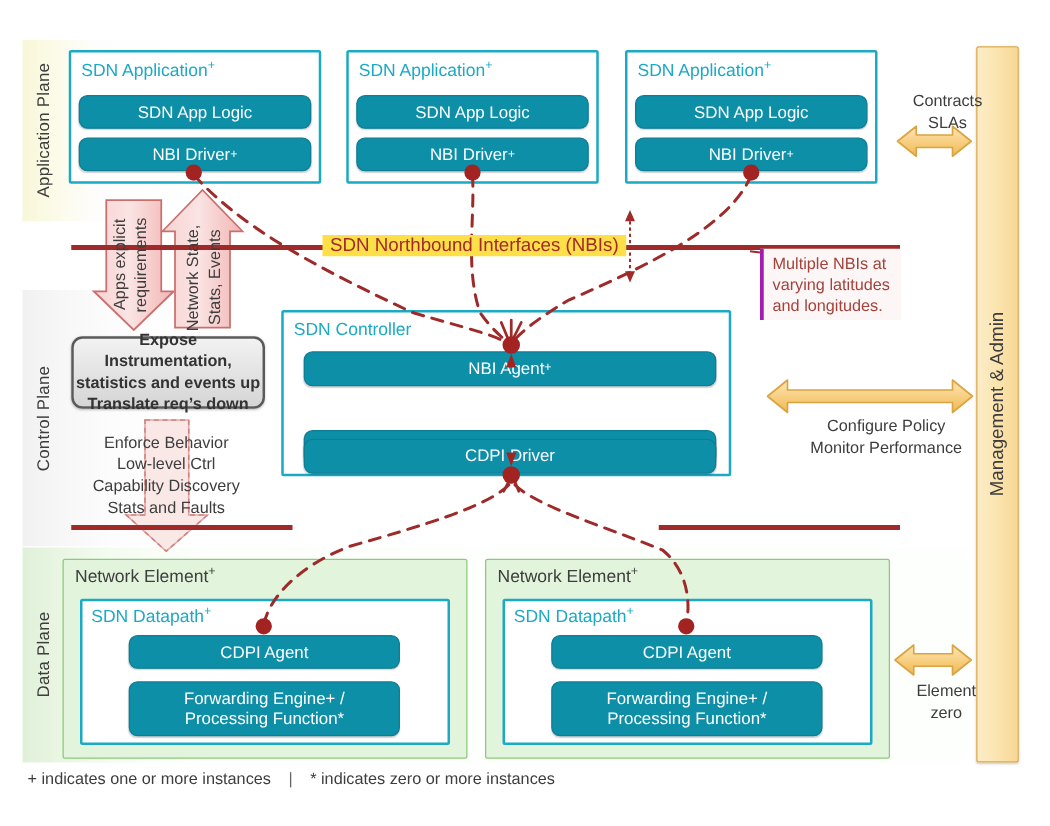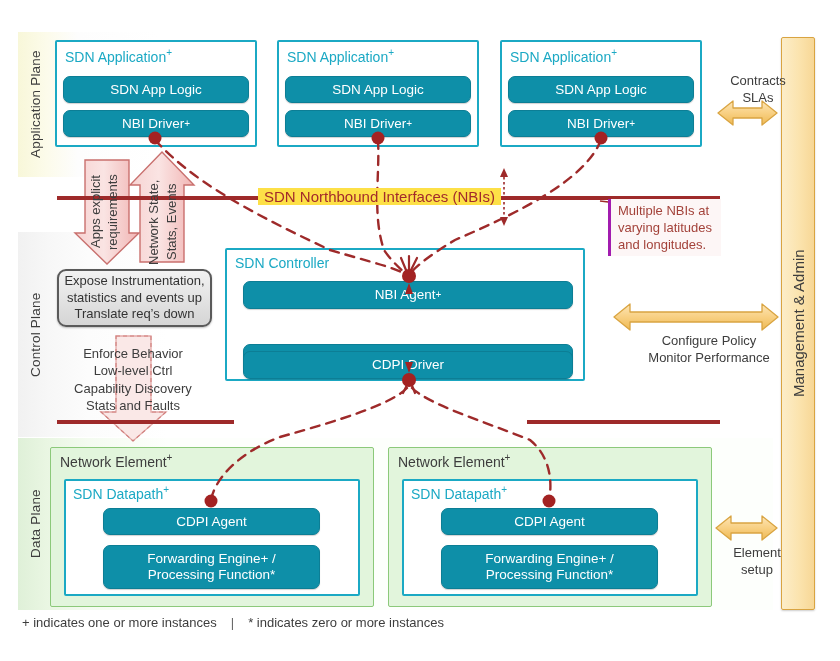--- a/index.html
+++ b/index.html
@@ -279,21 +279,21 @@
     <span>SDN Datapath</span><span class="sup">+</span>
   </div>
   <div class="teal-bar" style="left:441px; top:508px; width:217px; height:27px;">
     <span>CDPI Agent</span>
   </div>
   <div class="teal-bar" style="left:441px; top:545px; width:217px; height:44px; flex-direction:column;">
     <span>Forwarding Engine+ /</span>
     <span>Processing Function*</span>
   </div>
 
-  <div id="instrumentation-box" style="left:57px; top:269px; width:155px; height:58px;">
+  <div id="instrumentation-box" style="left:57px; top:269px; width:155px; height:58px;font-weight:bold;">
     <div>
       <div>Expose Instrumentation,</div>
       <div>statistics and events up</div>
       <div>Translate req’s down</div>
     </div>
   </div>
 
   <svg class="overlay" viewBox="0 0 840 661">
     <defs>
       <linearGradient id="pinkGrad" x1="0" y1="0" x2="1" y2="0">
@@ -418,20 +418,20 @@
     <div>SLAs</div>
   </div>
 
   <div class="mgmt-text" style="left:608px; top:332px; width:180px;">
     <div>Configure Policy</div>
     <div>Monitor Performance</div>
   </div>
 
   <div class="mgmt-text" style="left:702px; top:544px; width:88px;">
     <div>Element</div>
-    <div>setup</div>
+    <div>zero</div>
   </div>
 
   <div id="footer-legend">
     <span>+ indicates one or more instances</span><span class="sep">|</span><span>* indicates zero or more instances</span>
   </div>
 
 </div>
 
 </body></html>

